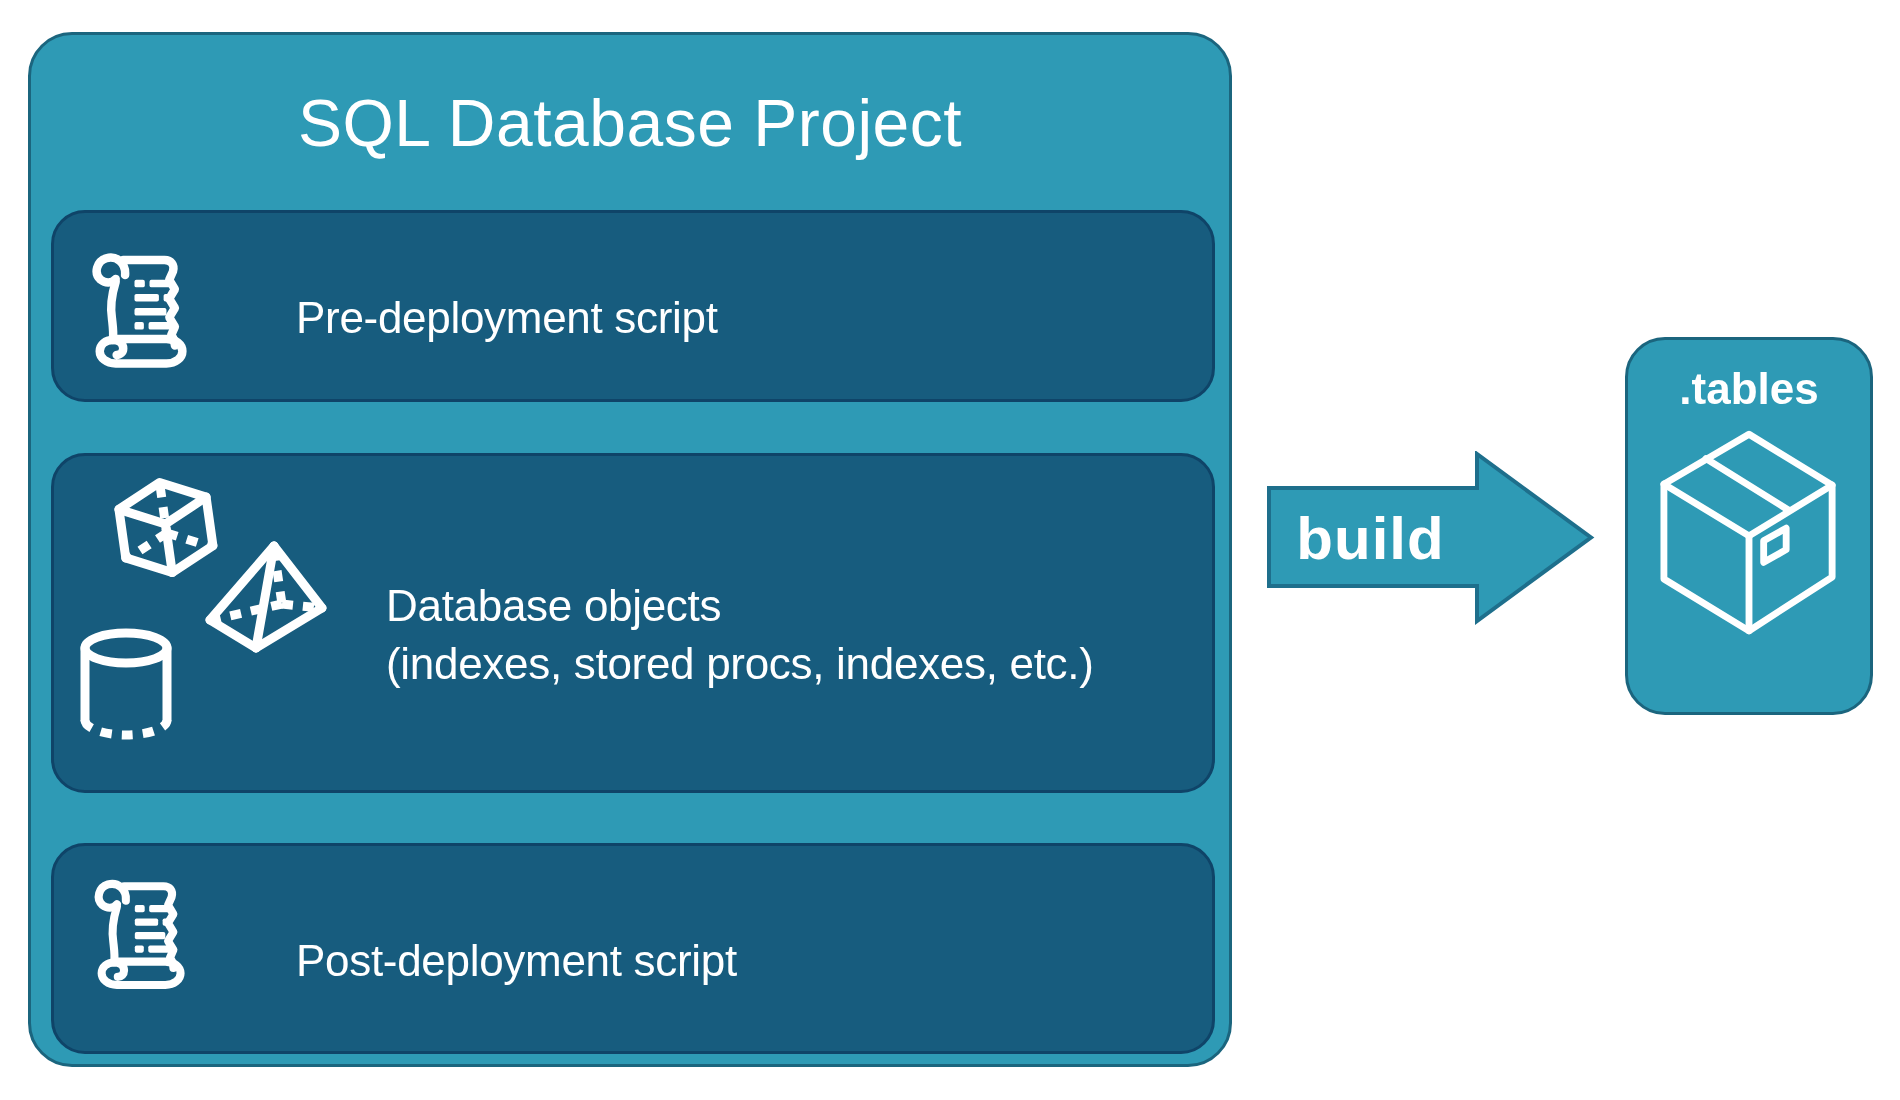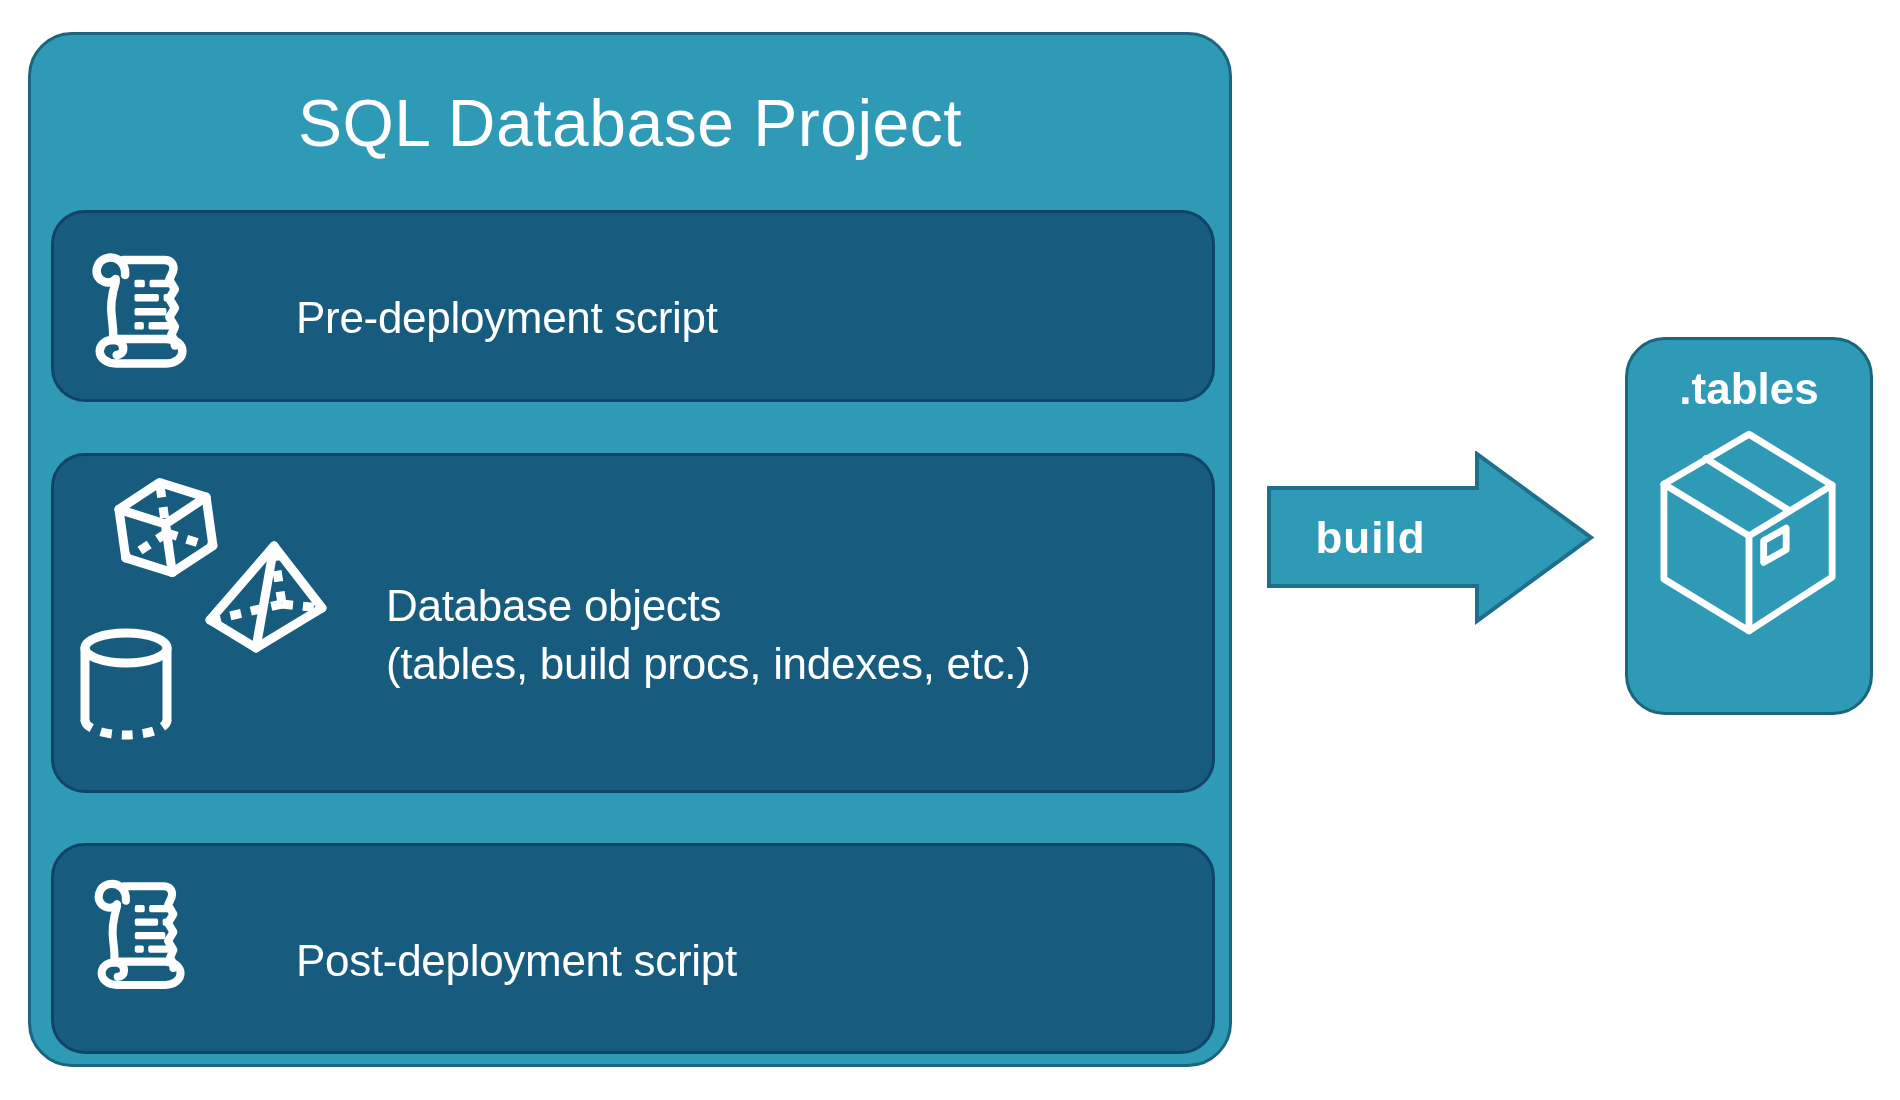--- a/index.html
+++ b/index.html
@@ -52,21 +52,21 @@
   .ic7{fill:none;stroke:var(--text,#fff);stroke-width:7;stroke-linecap:round;stroke-linejoin:round;}
   .dash{stroke-dasharray:11 10;stroke-linecap:butt;}
   .fillw{fill:var(--text,#fff);stroke:none;}
 
   
   .arrow-wrap{position:absolute;left:1264px;top:451px;width:334px;height:174px;}
   .arrow-wrap svg{position:absolute;left:0;top:0;}
   .arrow-label{
     position:absolute;left:0;top:38px;width:213px;height:98px;
     display:flex;align-items:center;justify-content:center;
-    color:var(--text,#fff);font-size:44px;font-weight:700;letter-spacing:1px;
+    color:var(--text,#fff);font-size:60px;font-weight:700;letter-spacing:1px;
   }
 
   
   .output-box{
     position:absolute;left:1625px;top:337px;width:248px;height:378px;
     background:var(--teal);border:3px solid var(--teal-border);border-radius:40px;
     display:flex;flex-direction:column;align-items:center;
   }
   .output-label{
     margin-top:24px;color:var(--text,#fff);font-size:44px;font-weight:700;white-space:nowrap;
@@ -139,21 +139,21 @@
           <g class="ic">
             <ellipse cx="48" cy="20" rx="41" ry="15"></ellipse>
             <path d="M7,20 V92"></path>
               <path d="M89,20 V92"></path>
           </g>
           <path class="ic dash" d="M7,92 A41,15 0 0 0 89,92"></path>
         </g>
       </svg>
       <div class="panel-label">
         <span>Database objects</span>
-        <span>(tables, build procs, indexes, etc.)</span>
+        <span>(indexes, stored procs, indexes, etc.)</span>
       </div>
     </div>
 
     <div class="panel panel-post">
       <svg class="scroll-svg" viewBox="0 0 132 136" aria-hidden="true">
         <g class="ic">
           <path d="M48,33 c1,-13 -9,-21 -20,-18 c-10,3 -14,16 -6,23 c5,4 12,4 16,-1"></path>
           <path d="M46,17 h44 c7,0 11,5 9,12 l-4,9 6,10 -6,10 6,10 -6,10 6,10 -4,9 c3,3 4,7 4,11"></path>
           <path d="M38,40 c-4,13 -6,27 -4,39 c1,9 2,15 1,23"></path>
           <path d="M36,101 h56 c10,0 17,6 17,13 c0,7 -7,13 -17,13 h-54 c-10,0 -17,-6 -17,-13 c0,-7 6,-12 14,-12 c7,0 11,4 11,9 c0,4 -3,7 -7,7"></path>

